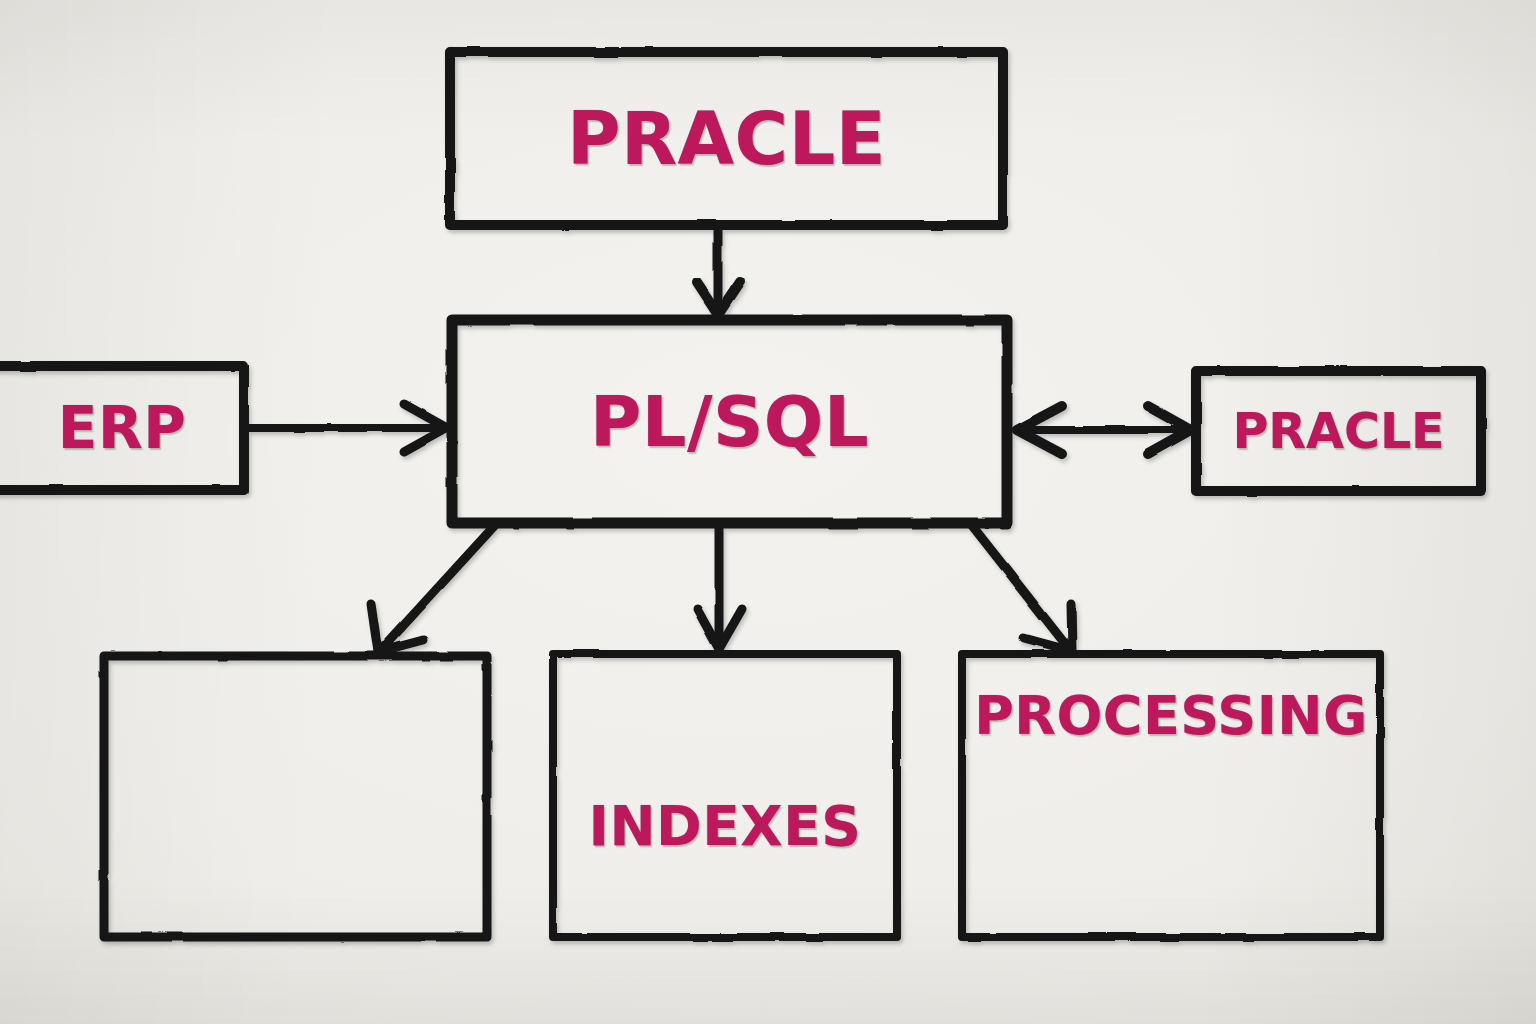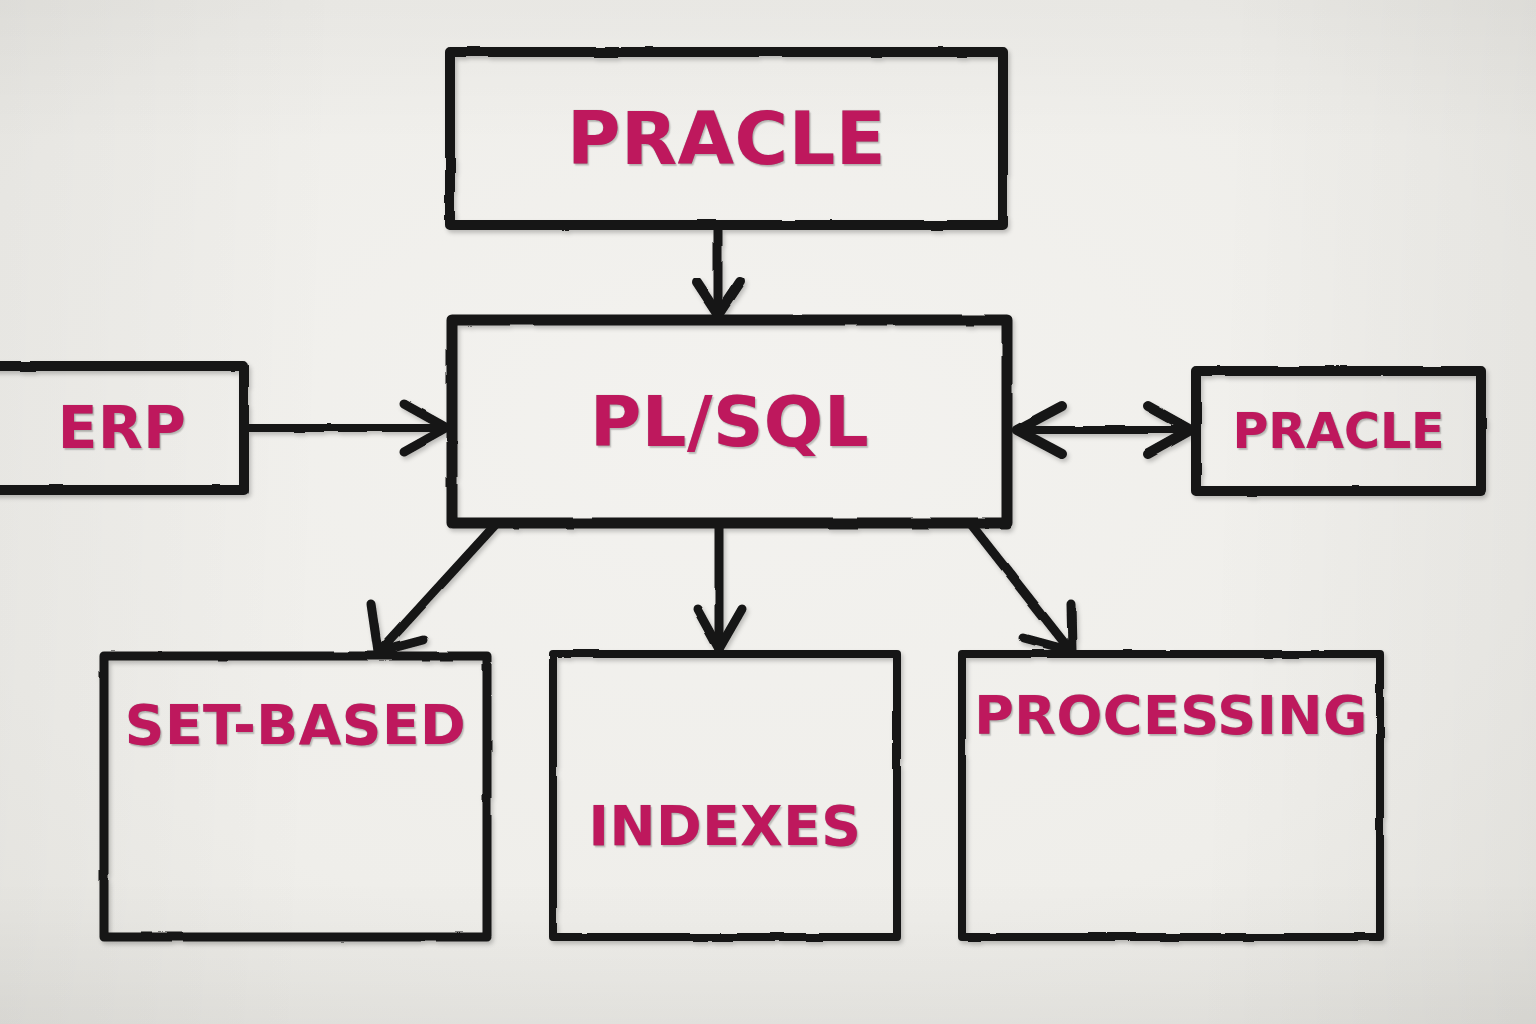--- a/index.html
+++ b/index.html
@@ -180,21 +180,20 @@
 
   <div class="label" id="label-plsql">
     <span class="line">PL/SQL</span>
   </div>
 
   <div class="label" id="label-barcode">
     <span class="line">PRACLE</span>
   </div>
 
   <div class="label" id="label-sql">
-    <span class="line">SET-BASED</span>
   </div>
 
   <div class="label" id="label-indexes">
     <span class="line">INDEXES</span>
   </div>
 
   <div class="label" id="label-batch">
     <span class="line">PROCESSING</span>
   </div>
 </div>

